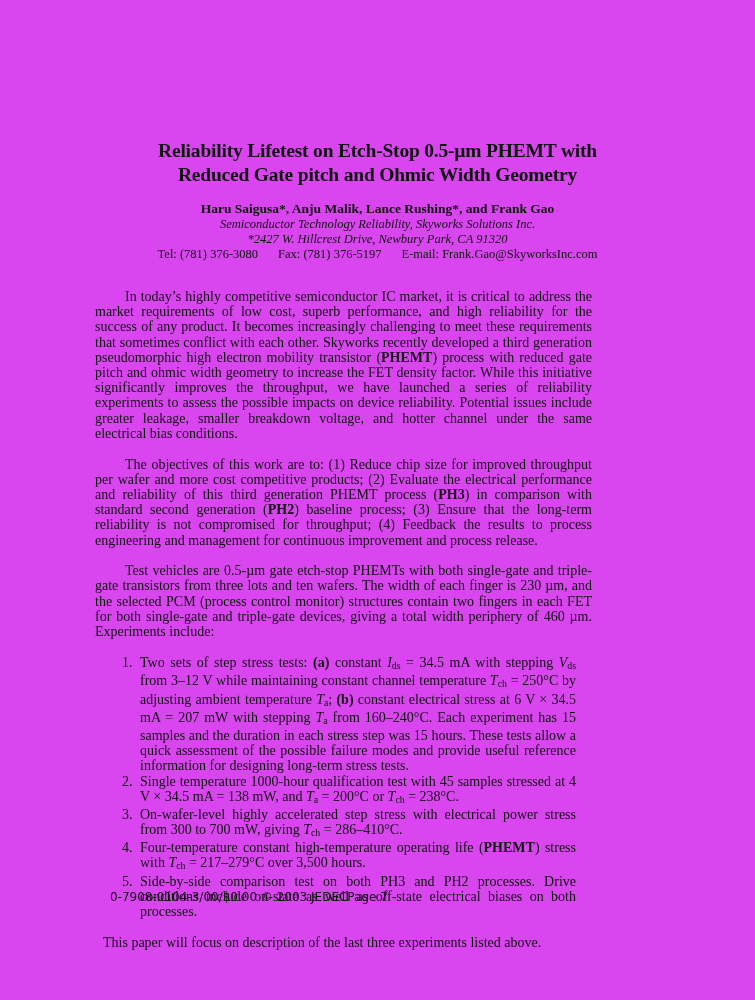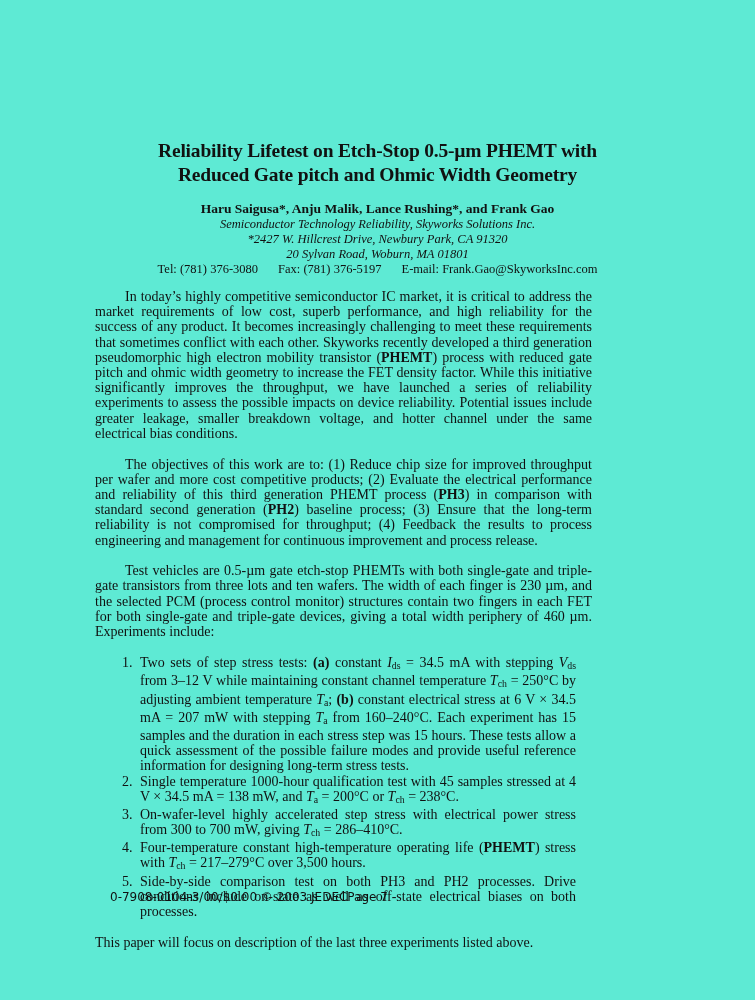--- a/index.html
+++ b/index.html
@@ -1,36 +1,36 @@
 <!DOCTYPE html>
 <html><head>
 <meta charset="utf-8">
 <style>
   html, body { margin: 0; padding: 0; background: #ffffff; }
   body { width: 755px; height: 1000px; position: relative; overflow: hidden; color: #111; }
-  .page { position: absolute; left: 0; top: 0; width: 755px; height: 1000px; background: #5eead4; }
+  .page { position: absolute; left: 0; top: 0; width: 755px; height: 1000px; background: #d946ef; }
   .title {
     position: absolute; left: 110px; top: 139px; width: 535px;
     text-align: center; font-weight: bold; font-size: 19.5px; line-height: 24px;
     font-family: "Liberation Serif", serif; letter-spacing: -0.2px;
   }
   .authors {
     position: absolute; left: 110px; top: 201px; width: 535px; text-align: center;
     font-family: "Liberation Serif", serif; font-size: 12.5px; line-height: 15px;
   }
   .authors .names { font-weight: bold; font-size: 13.5px; line-height: 16px; }
   .authors .aff { font-style: italic; }
   .authors .contact { display: flex; justify-content: center; gap: 20px; }
   .body {
     position: absolute; left: 95px; top: 289px; width: 497px;
     font-family: "Liberation Serif", serif; font-size: 14px; line-height: 15.2px;
     text-align: justify;
   }
   .body p { margin: 0 0 15.5px 0; text-indent: 30px; }
-  .body p.noindent { text-indent: 0; margin: 0; }
+  .body p.noindent { text-indent: 0; margin: 8px; }
   .body ol { margin: 16px; padding-left: 25px; }
   .body ol li { padding-left: 4px; }
   b { font-weight: bold; }
   .sub { font-size: 0.7em; vertical-align: -0.2em; font-style: normal; }
   i.var { font-style: italic; }
   .footer {
     position: absolute; left: 110px; top: 890px; width: 508px;
     display: flex; justify-content: flex-start;
     font-family: "DejaVu Sans", sans-serif; font-size: 12px; color: #111;
   }
@@ -42,21 +42,20 @@
 
   <div class="title">
     <div>Reliability Lifetest on Etch-Stop 0.5-µm PHEMT with</div>
     <div>Reduced Gate pitch and Ohmic Width Geometry</div>
   </div>
 
   <div class="authors">
     <div class="names">Haru Saigusa*, Anju Malik, Lance Rushing*, and Frank Gao</div>
     <div class="aff">Semiconductor Technology Reliability, Skyworks Solutions Inc.</div>
     <div class="aff">*2427 W. Hillcrest Drive, Newbury Park, CA 91320</div>
-    <div class="aff">20 Sylvan Road, Woburn, MA 01801</div>
     <div class="contact">
       <span>Tel: (781) 376-3080</span>
       <span>Fax: (781) 376-5197</span>
       <span>E-mail: Frank.Gao@SkyworksInc.com</span>
     </div>
   </div>
 
   <div class="body">
     <p><span>In today’s highly competitive semiconductor IC market, it is critical to address the market requirements of low cost, superb performance, and high reliability for the success of any product. It becomes increasingly challenging to meet these requirements that sometimes conflict with each other. Skyworks recently developed a third generation pseudomorphic high electron mobility transistor (</span><b>PHEMT</b><span>) process with reduced gate pitch and ohmic width geometry to increase the FET density factor. While this initiative significantly improves the throughput, we have launched a series of reliability experiments to assess the possible impacts on device reliability. Potential issues include greater leakage, smaller breakdown voltage, and hotter channel under the same electrical bias conditions.</span></p>
 

